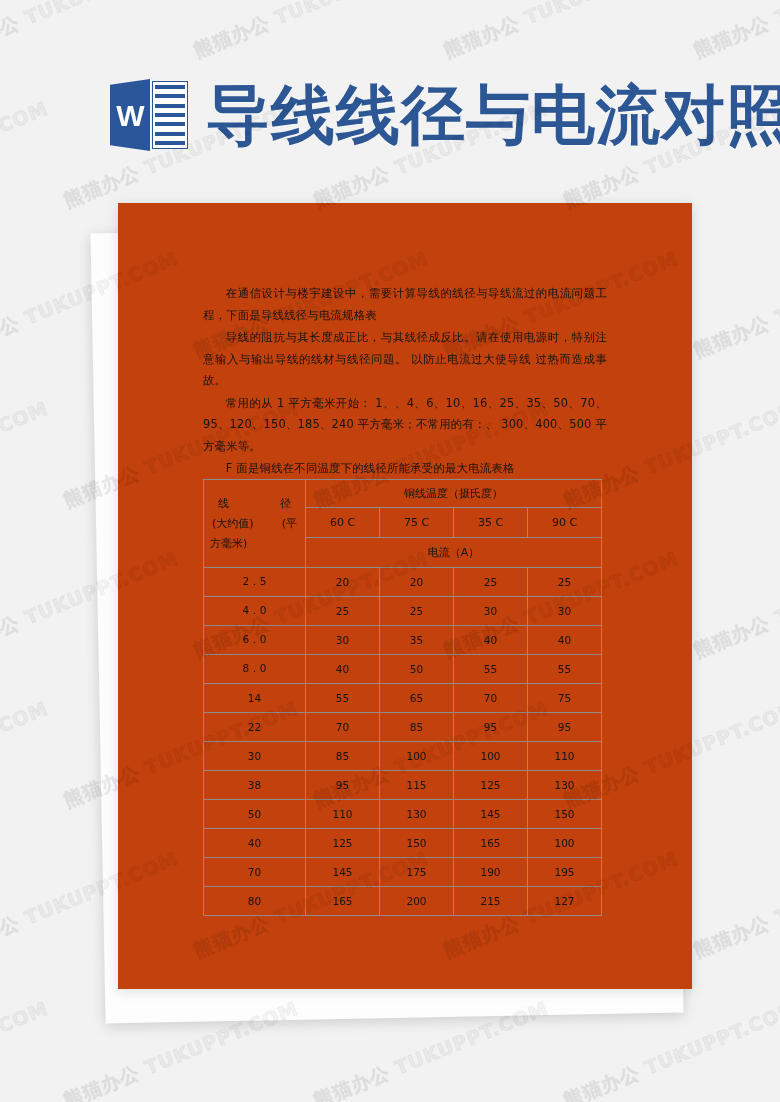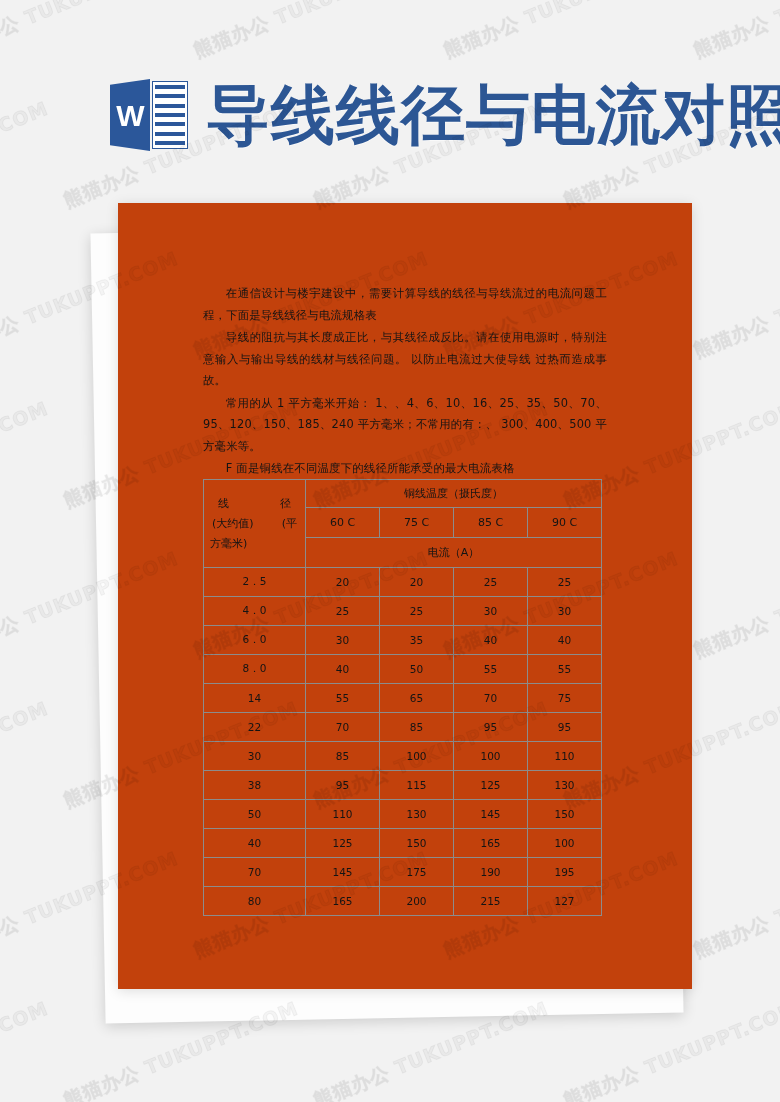--- a/index.html
+++ b/index.html
@@ -256,21 +256,21 @@
               <span>(大约值)</span>
               <span>(平</span>
             </div>
             <div class="l3">方毫米)</div>
           </td>
           <td class="hdr-span" colspan="4">铜线温度（摄氏度）</td>
         </tr>
         <tr>
           <td class="hdr-temp">60 C</td>
           <td class="hdr-temp">75 C</td>
-          <td class="hdr-temp">85 C</td>
+          <td class="hdr-temp">35 C</td>
           <td class="hdr-temp">90 C</td>
         </tr>
         <tr>
           <td class="hdr-cur" colspan="4">电流（A）</td>
         </tr>
       </tbody>
       <tbody id="table-rows">
           <tr>
             <td class="size">2．5</td>
             <td class="val">20</td>

